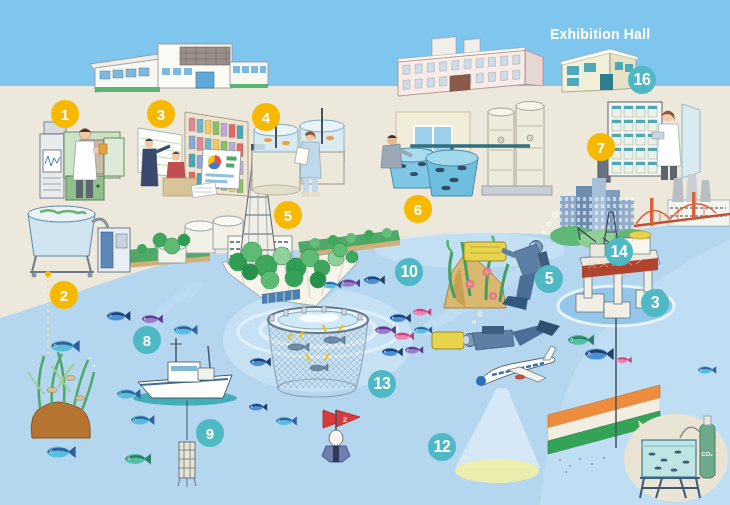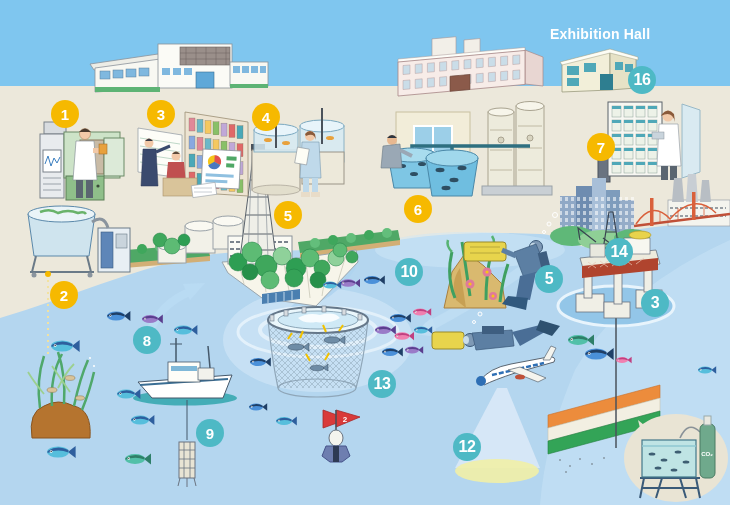--- a/index.html
+++ b/index.html
@@ -853,21 +853,21 @@
     </div>
 <div class="badge sea" style="left:196px;top:419px">
       <span>9</span>
     </div>
 <div class="badge sea w2" style="left:395px;top:258px">
       <span>10</span>
     </div>
 <div class="badge sea w2" style="left:368px;top:370px">
       <span>13</span>
     </div>
-<div class="badge sea w2" style="left:453px;top:433px">
+<div class="badge sea w2" style="left:428px;top:433px">
       <span>12</span>
     </div>
 <div class="badge sea w2" style="left:535px;top:265px">
       <span>5</span>
     </div>
 <div class="badge sea w2" style="left:605px;top:238px">
       <span>14</span>
     </div>
 <div class="badge sea w2" style="left:641px;top:289px">
       <span>3</span>

